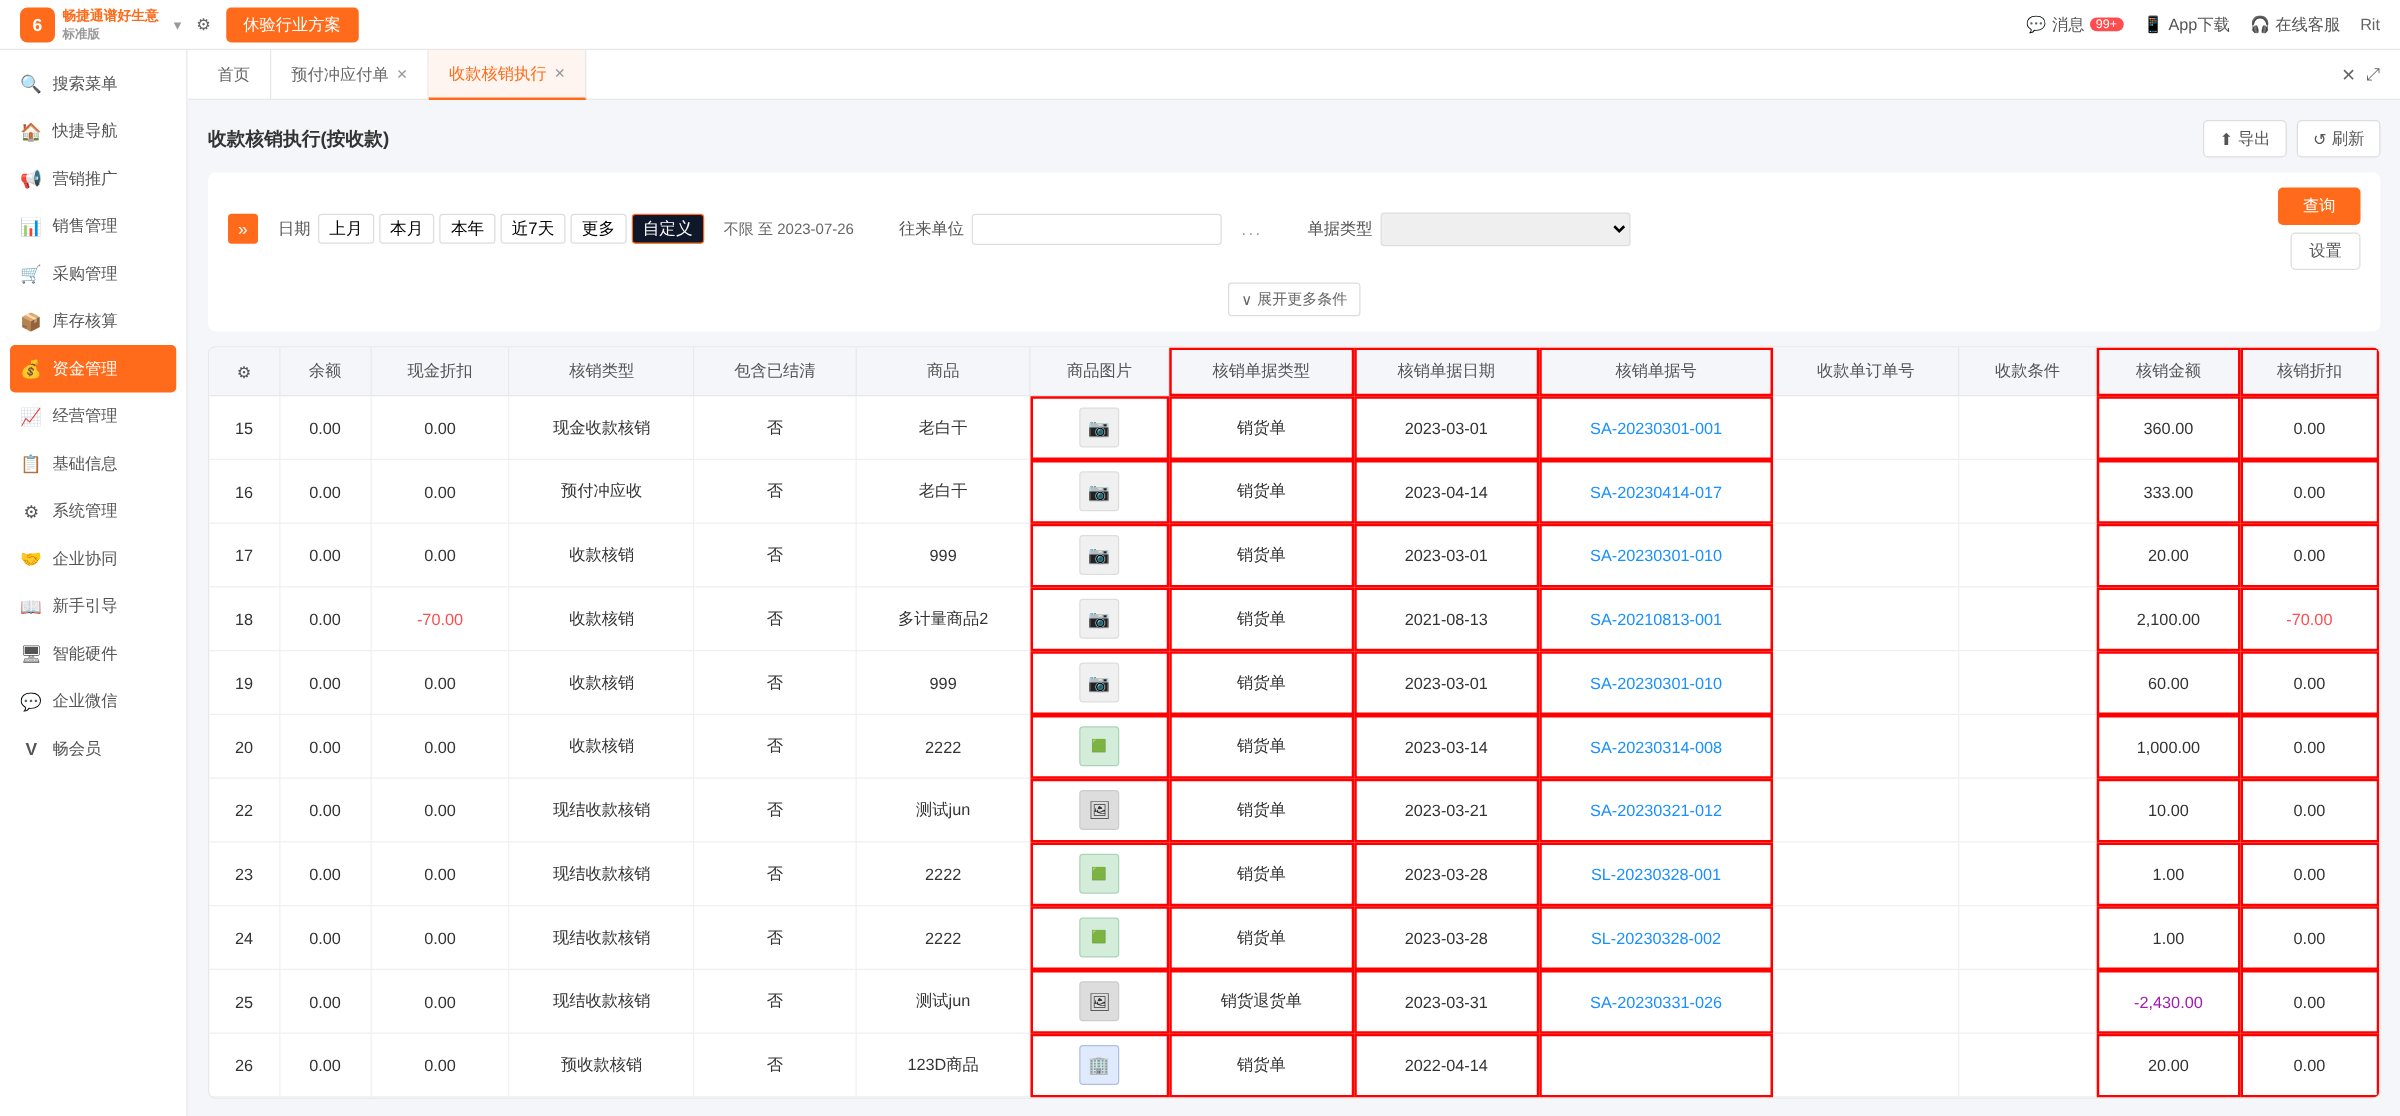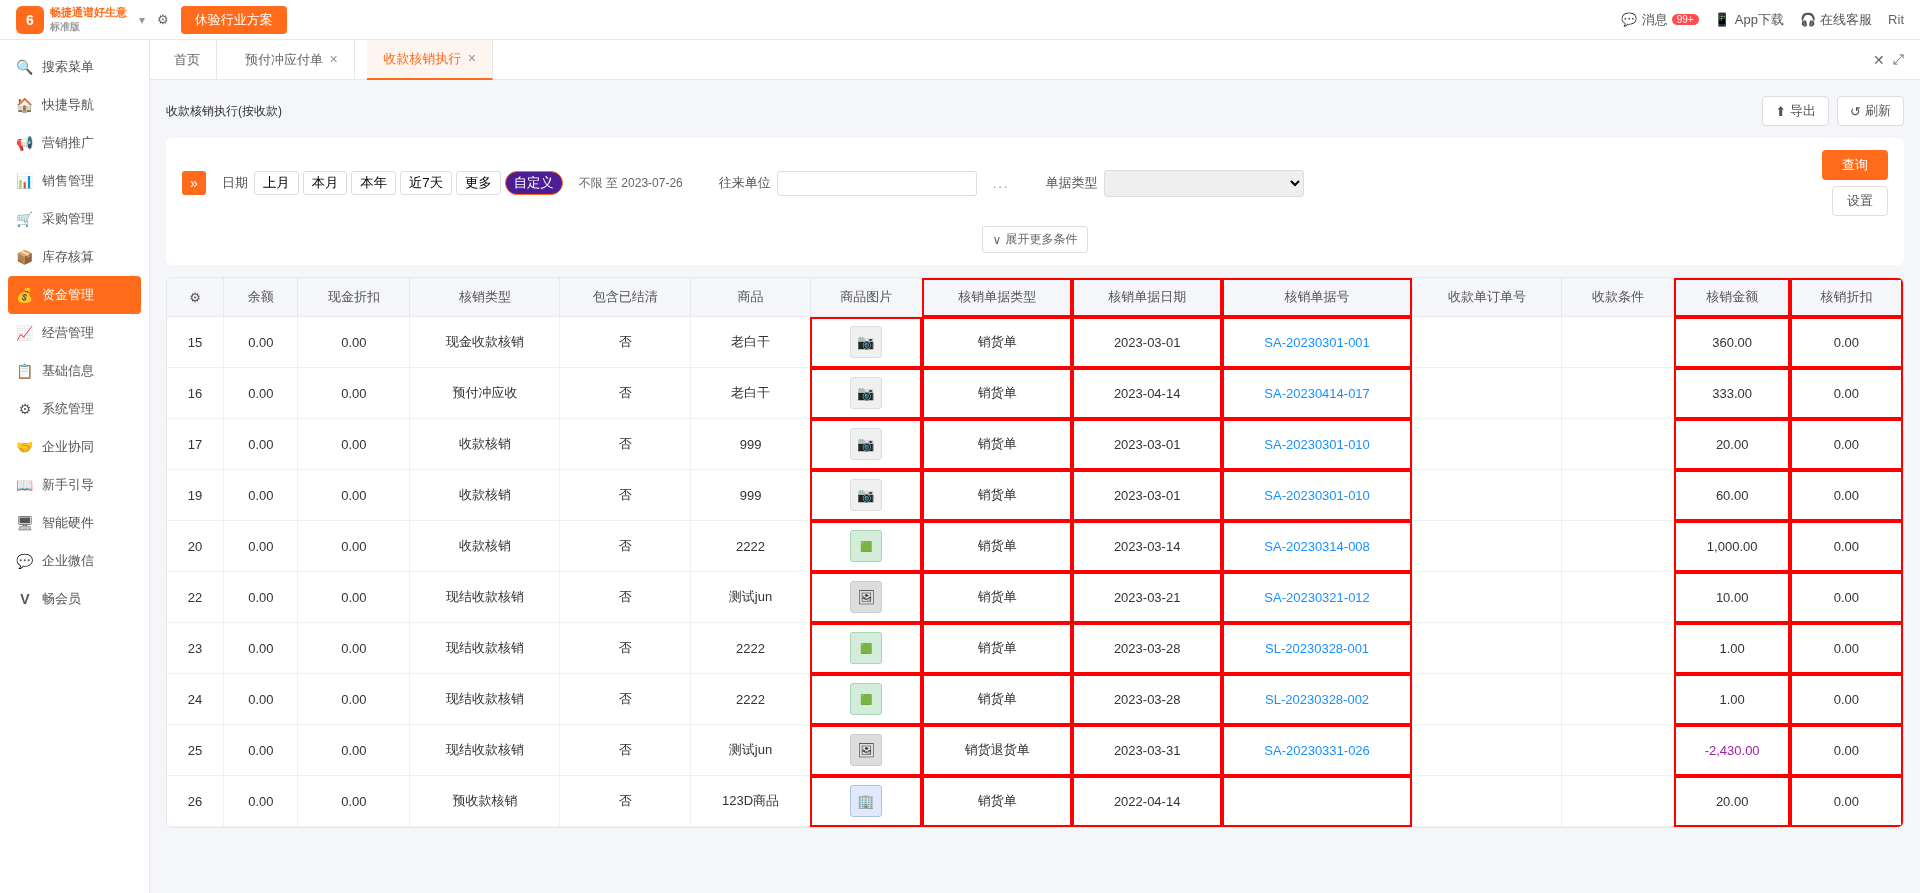--- a/index.html
+++ b/index.html
@@ -19,45 +19,45 @@
     .layout { display: flex; height: calc(100vh - 40px); }
     .sidebar { width: 150px; background: #fff; border-right: 1px solid #e8e8e8; display: flex; flex-direction: column; padding: 8px 0; }
     .sidebar-item { display: flex; align-items: center; gap: 8px; padding: 10px 16px; cursor: pointer; color: #555; font-size: 13px; }
     .sidebar-item.active { background: #ff6b1a; color: white; border-radius: 4px; margin: 0 8px; padding: 10px 8px; }
     .sidebar-item .si-icon { width: 18px; height: 18px; display: flex; align-items: center; justify-content: center; font-size: 14px; }
 
     
     .main-content { flex: 1; display: flex; flex-direction: column; overflow: hidden; }
 
     
-    .tab-bar { display: flex; align-items: center; background: #fff; border-bottom: 1px solid #e8e8e8; height: 40px; padding: 0 8px; gap: 12px; }
+    .tab-bar { display: flex; align-items: center; background: #fff; border-bottom: 1px solid #e8e8e8; height: 40px; padding: 0 8px; gap: 0; }
     .tab-item { display: flex; align-items: center; gap: 6px; padding: 0 16px; height: 40px; cursor: pointer; color: #666; font-size: 13px; border-right: 1px solid #e8e8e8; }
     .tab-item.active { color: #ff6b1a; background: #fff5f0; border-bottom: 2px solid #ff6b1a; }
     .tab-close { color: #999; font-size: 11px; cursor: pointer; }
     .tab-spacer { flex: 1; }
     .tab-controls { display: flex; align-items: center; gap: 8px; padding-right: 8px; }
     .tab-controls .ctrl-btn { color: #666; cursor: pointer; font-size: 14px; }
 
     
     .page-content { flex: 1; overflow: auto; background: #f5f6fa; padding: 16px; }
 
     
     .page-header { display: flex; align-items: center; justify-content: space-between; margin-bottom: 12px; }
-    .page-title { font-size: 12px; font-weight: normal; color: #333; }
+    .page-title { font-size: 15px; font-weight: bold; color: #333; }
     .page-actions { display: flex; gap: 8px; }
     .action-btn { display: flex; align-items: center; gap: 4px; padding: 5px 12px; border: 1px solid #ddd; background: white; border-radius: 4px; cursor: pointer; color: #555; font-size: 13px; }
 
     
     .filter-section { background: white; border-radius: 6px; padding: 12px 16px; margin-bottom: 12px; }
     .filter-row { display: flex; align-items: center; gap: 16px; flex-wrap: wrap; }
     .filter-item { display: flex; align-items: center; gap: 6px; }
     .filter-label { color: #555; font-size: 13px; white-space: nowrap; }
     .filter-dates { display: flex; gap: 4px; align-items: center; font-size: 12px; color: #555; }
     .filter-dates .date-btn { padding: 2px 8px; border: 1px solid #ddd; border-radius: 3px; cursor: pointer; background: white; }
-    .filter-dates .date-btn.custom { background: #4c1d95; color: white; border-color: #ff6b1a; border-radius: 12px; }
+    .filter-dates .date-btn.custom { background: #0f172a; color: white; border-color: #ff6b1a; }
     .filter-date-range { color: #666; font-size: 12px; }
     .filter-input { border: 1px solid #ddd; border-radius: 3px; padding: 4px 8px; font-size: 13px; width: 200px; outline: none; }
     .filter-select { border: 1px solid #ddd; border-radius: 3px; padding: 4px 8px; font-size: 13px; width: 200px; outline: none; }
     .filter-dots { color: #999; letter-spacing: 2px; }
     .query-btn { background: #ff6b1a; color: white; border: none; padding: 6px 20px; border-radius: 4px; cursor: pointer; font-size: 13px; }
     .settings-btn { background: white; border: 1px solid #ddd; padding: 5px 14px; border-radius: 4px; cursor: pointer; font-size: 13px; color: #555; }
     .expand-btn { display: flex; align-items: center; gap: 4px; color: #666; cursor: pointer; font-size: 12px; padding: 4px 10px; border-radius: 3px; background: white; border: 1px solid #ddd; }
 
     
     .table-container { background: white; border-radius: 6px; overflow: hidden; border: 1px solid #e8e8e8; }
@@ -323,20 +323,36 @@
                   <td style="outline:2px solid #ff0000;outline-offset:-2px;"><div style="width:32px;height:32px;background:#f0f0f0;border:1px solid #ddd;display:inline-flex;align-items:center;justify-content:center;border-radius:3px;font-size:14px;color:#aaa;">📷</div></td>
                   <td style="outline:2px solid #ff0000;outline-offset:-2px;">销货单</td>
                   <td style="outline:2px solid #ff0000;outline-offset:-2px;">2023-03-01</td>
                   <td style="outline:2px solid #ff0000;outline-offset:-2px;"><a class="link-text">SA-20230301-010</a></td>
                   <td></td>
                   <td></td>
                   <td style="outline:2px solid #ff0000;outline-offset:-2px;">20.00</td>
                   <td style="outline:2px solid #ff0000;outline-offset:-2px;">0.00</td>
                 </tr>
                 <tr>
+                  <td>18</td>
+                  <td>0.00</td>
+                  <td style="color: rgb(255, 77, 79);">-70.00</td>
+                  <td>收款核销</td>
+                  <td>否</td>
+                  <td>多计量商品2</td>
+                  <td style="outline:2px solid #ff0000;outline-offset:-2px;"><div style="width:32px;height:32px;background:#f0f0f0;border:1px solid #ddd;display:inline-flex;align-items:center;justify-content:center;border-radius:3px;font-size:14px;color:#aaa;">📷</div></td>
+                  <td style="outline:2px solid #ff0000;outline-offset:-2px;">销货单</td>
+                  <td style="outline:2px solid #ff0000;outline-offset:-2px;">2021-08-13</td>
+                  <td style="outline:2px solid #ff0000;outline-offset:-2px;"><a class="link-text">SA-20210813-001</a></td>
+                  <td></td>
+                  <td></td>
+                  <td style="outline:2px solid #ff0000;outline-offset:-2px;">2,100.00</td>
+                  <td style="outline: rgb(255, 0, 0) solid 2px; outline-offset: -2px; color: rgb(255, 77, 79);">-70.00</td>
+                </tr>
+                <tr>
                   <td>19</td>
                   <td>0.00</td>
                   <td>0.00</td>
                   <td>收款核销</td>
                   <td>否</td>
                   <td>999</td>
                   <td style="outline:2px solid #ff0000;outline-offset:-2px;"><div style="width:32px;height:32px;background:#f0f0f0;border:1px solid #ddd;display:inline-flex;align-items:center;justify-content:center;border-radius:3px;font-size:14px;color:#aaa;">📷</div></td>
                   <td style="outline:2px solid #ff0000;outline-offset:-2px;">销货单</td>
                   <td style="outline:2px solid #ff0000;outline-offset:-2px;">2023-03-01</td>
                   <td style="outline:2px solid #ff0000;outline-offset:-2px;"><a class="link-text">SA-20230301-010</a></td>

